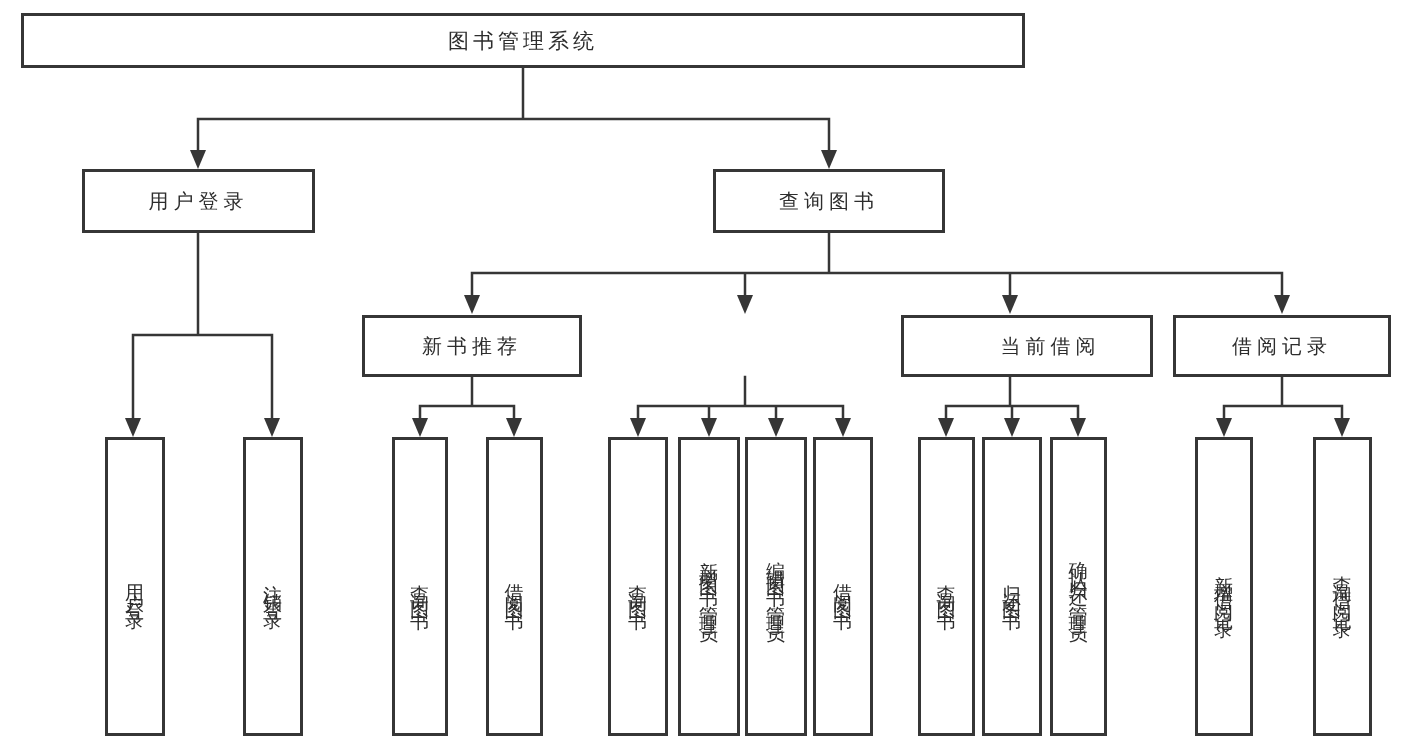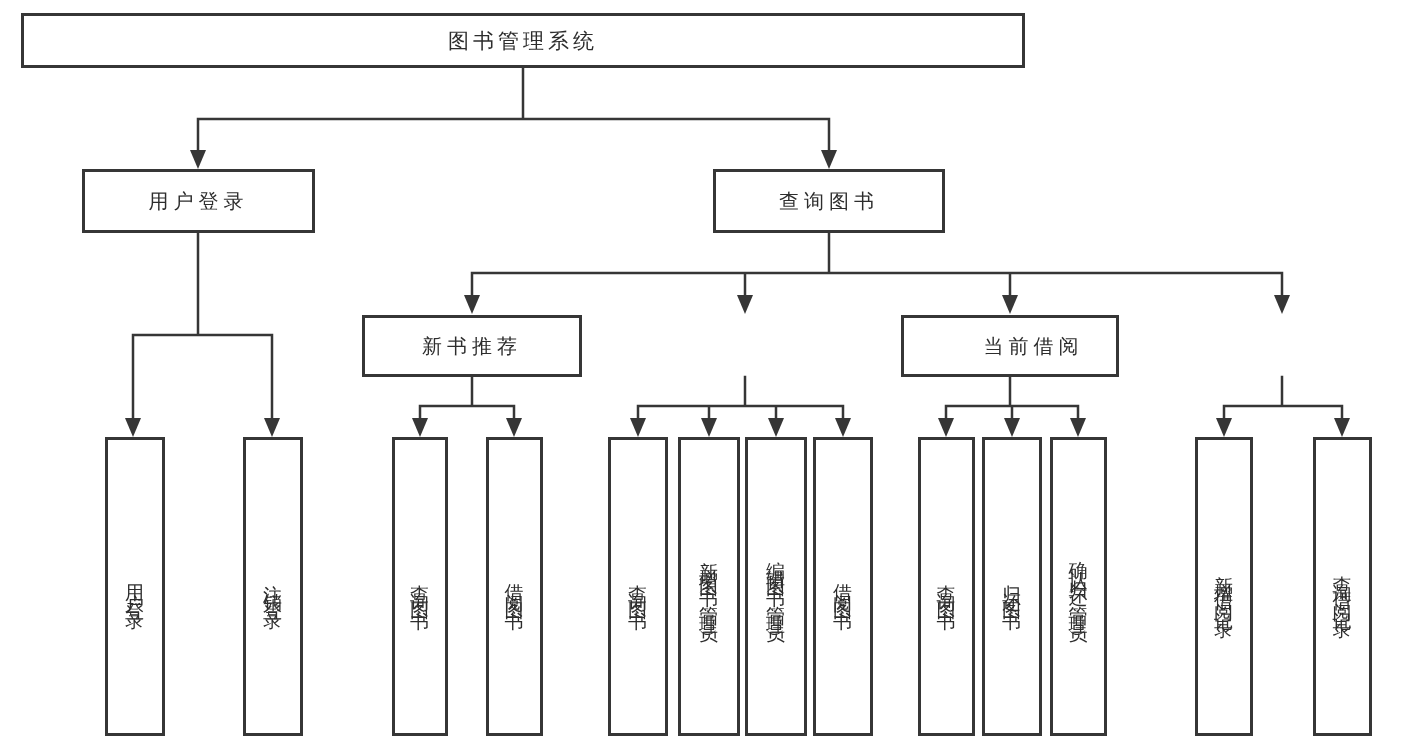--- a/index.html
+++ b/index.html
@@ -91,21 +91,22 @@
       <polygon points="1334,418 1350,418 1342,437"></polygon>
     </g>
   </svg>
 
   <div class="box root" style="left:21px; top:13px; width:1004px; height:55px;">图书管理系统</div>
 
   <div class="box" style="left:82px; top:169px; width:233px; height:64px;">用户登录</div>
   <div class="box" style="left:713px; top:169px; width:232px; height:64px;">查询图书</div>
 
   <div class="box" style="left:362px; top:315px; width:220px; height:62px;">新书推荐</div>
-  <div class="box" style="left:901px; top:315px; width:218px; height:62px;padding-left:47px;">当前借阅</div>
+  <div class="box" style="left:901px; top:315px; width:252px; height:62px;padding-left:47px;">当前借阅</div>
+  <div class="box" style="left:1173px; top:315px; width:218px; height:62px;">借阅记录</div>
 
   <div class="vbox" style="left:105px; width:60px;">用户登录</div>
   <div class="vbox" style="left:243px; width:60px;">注销登录</div>
 
   <div class="vbox" style="left:392px; width:56px;">查询图书</div>
   <div class="vbox" style="left:486px; width:57px;">借阅图书</div>
 
   <div class="vbox" style="left:608px; width:60px;">查询图书</div>
   <div class="vbox" style="left:678px; width:62px;">新增图书（管理员）</div>
   <div class="vbox" style="left:745px; width:62px;">编辑图书（管理员）</div>

